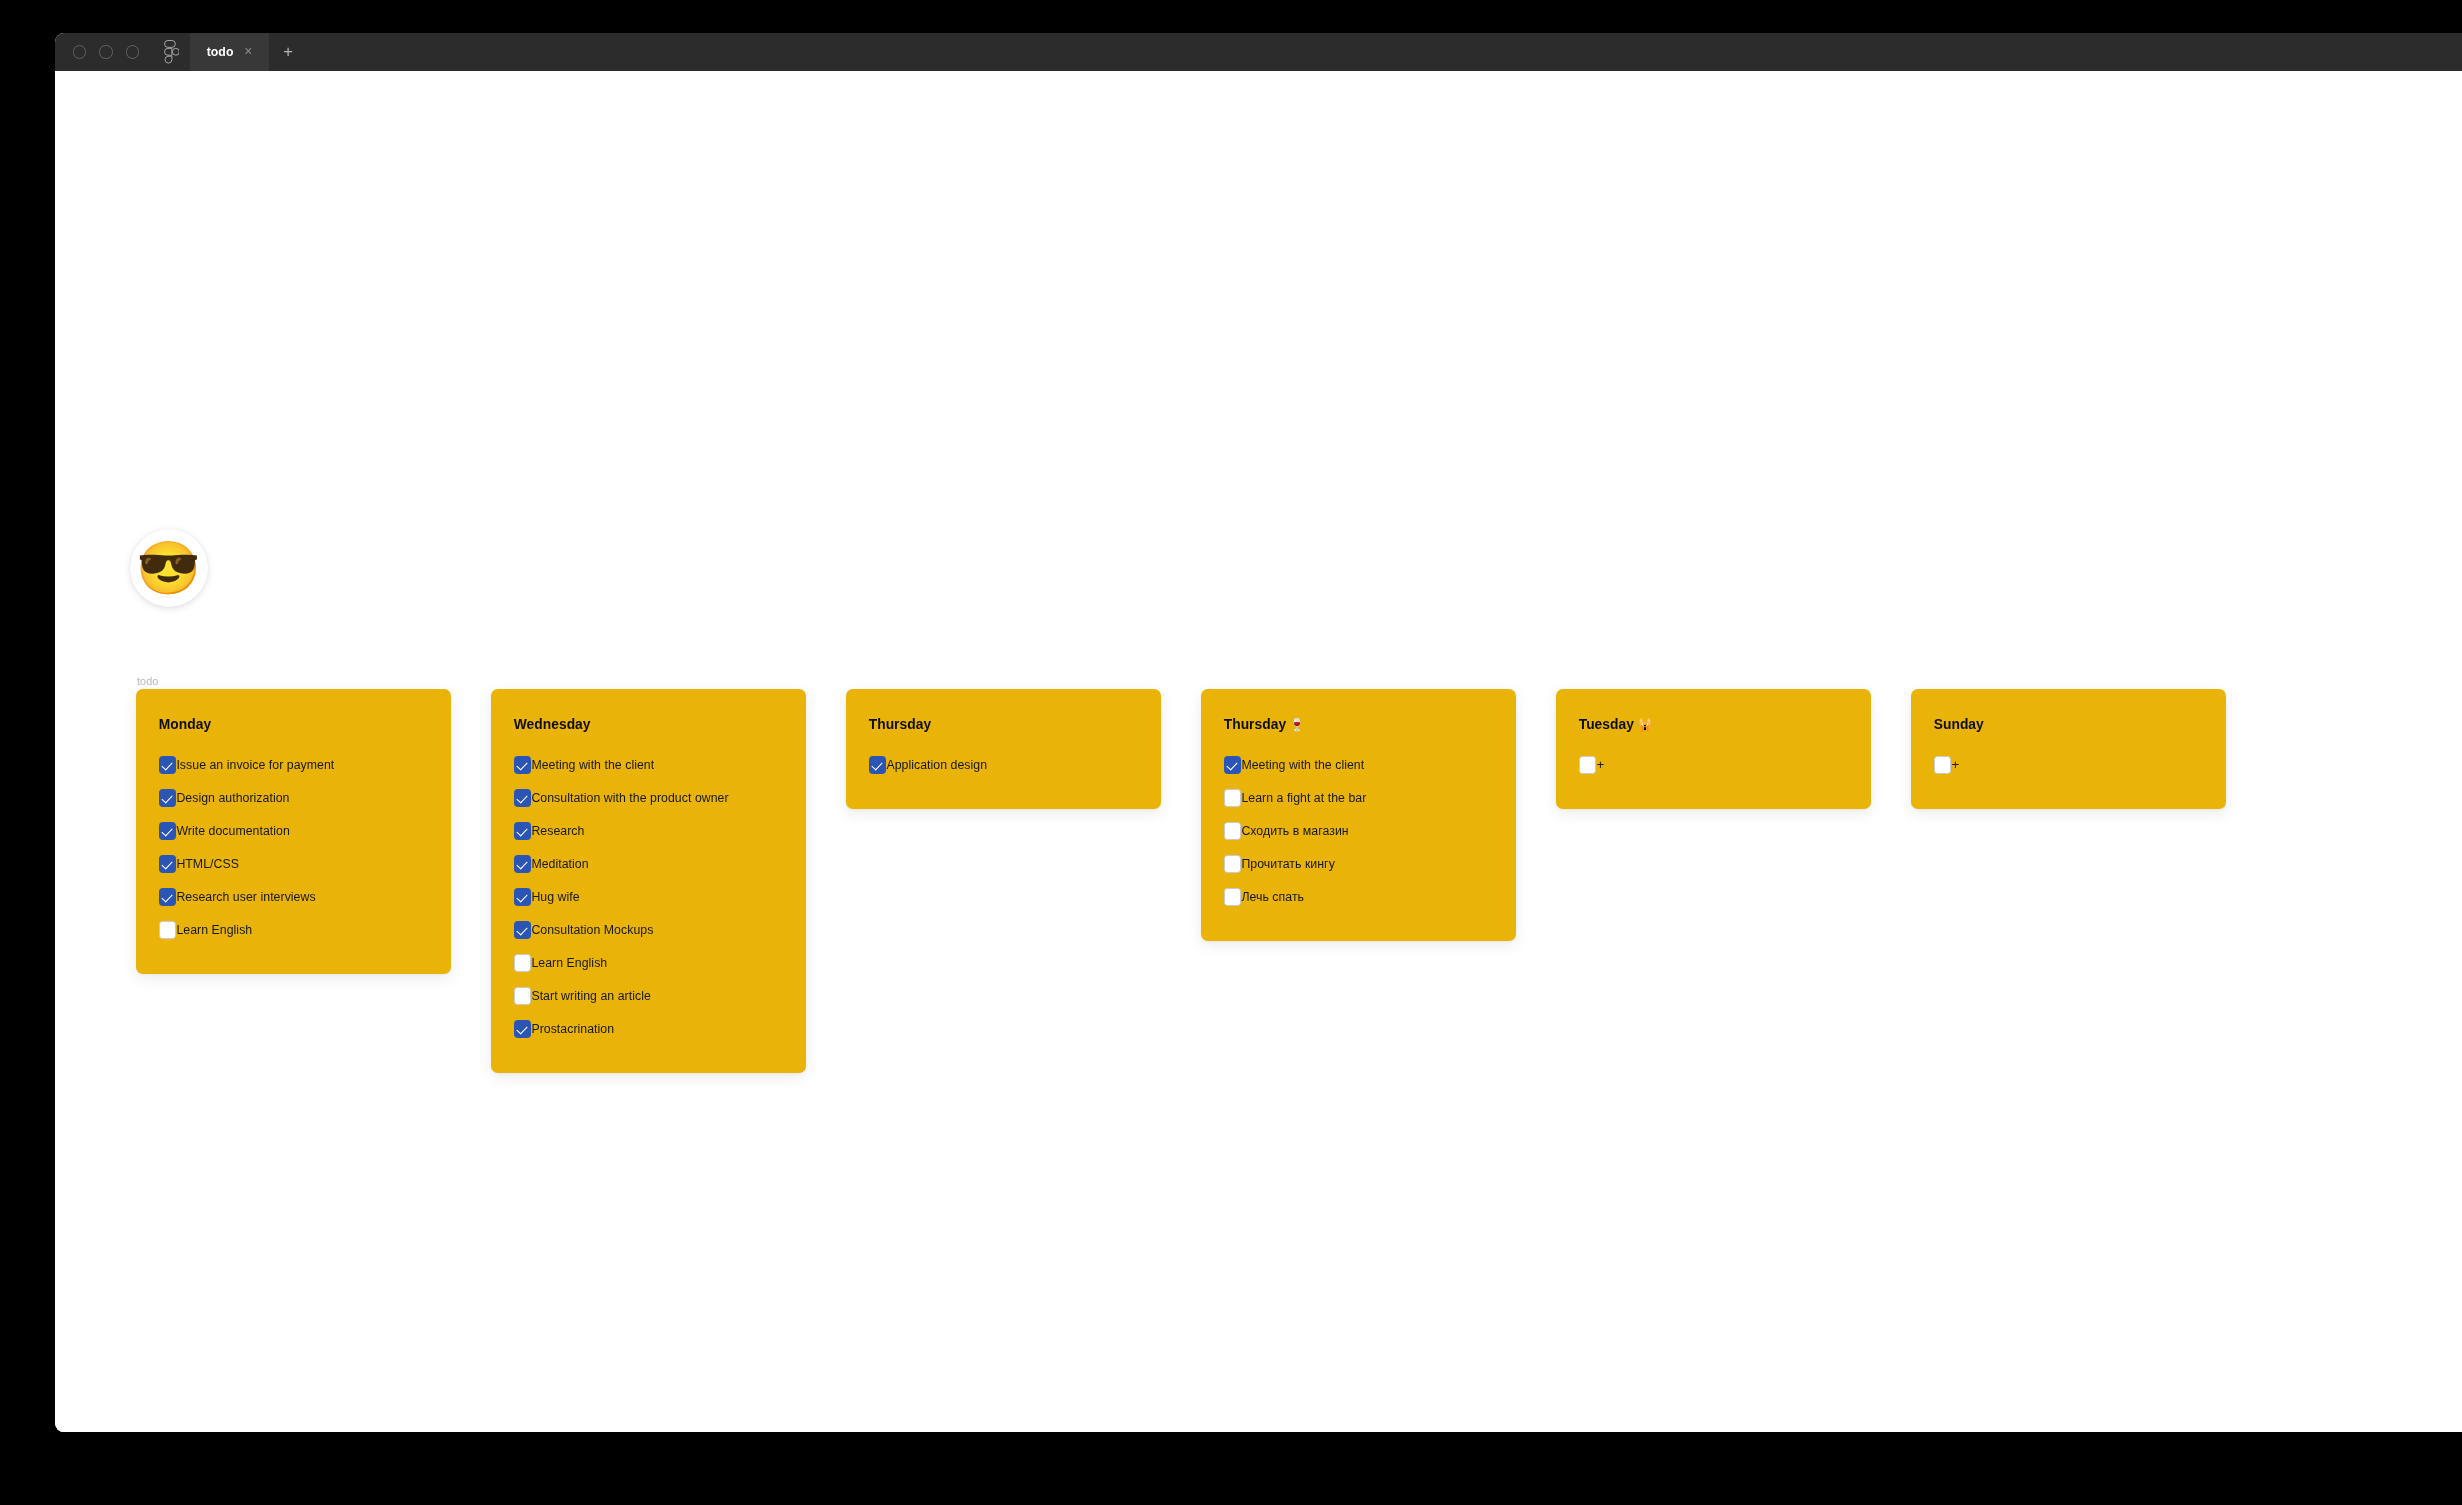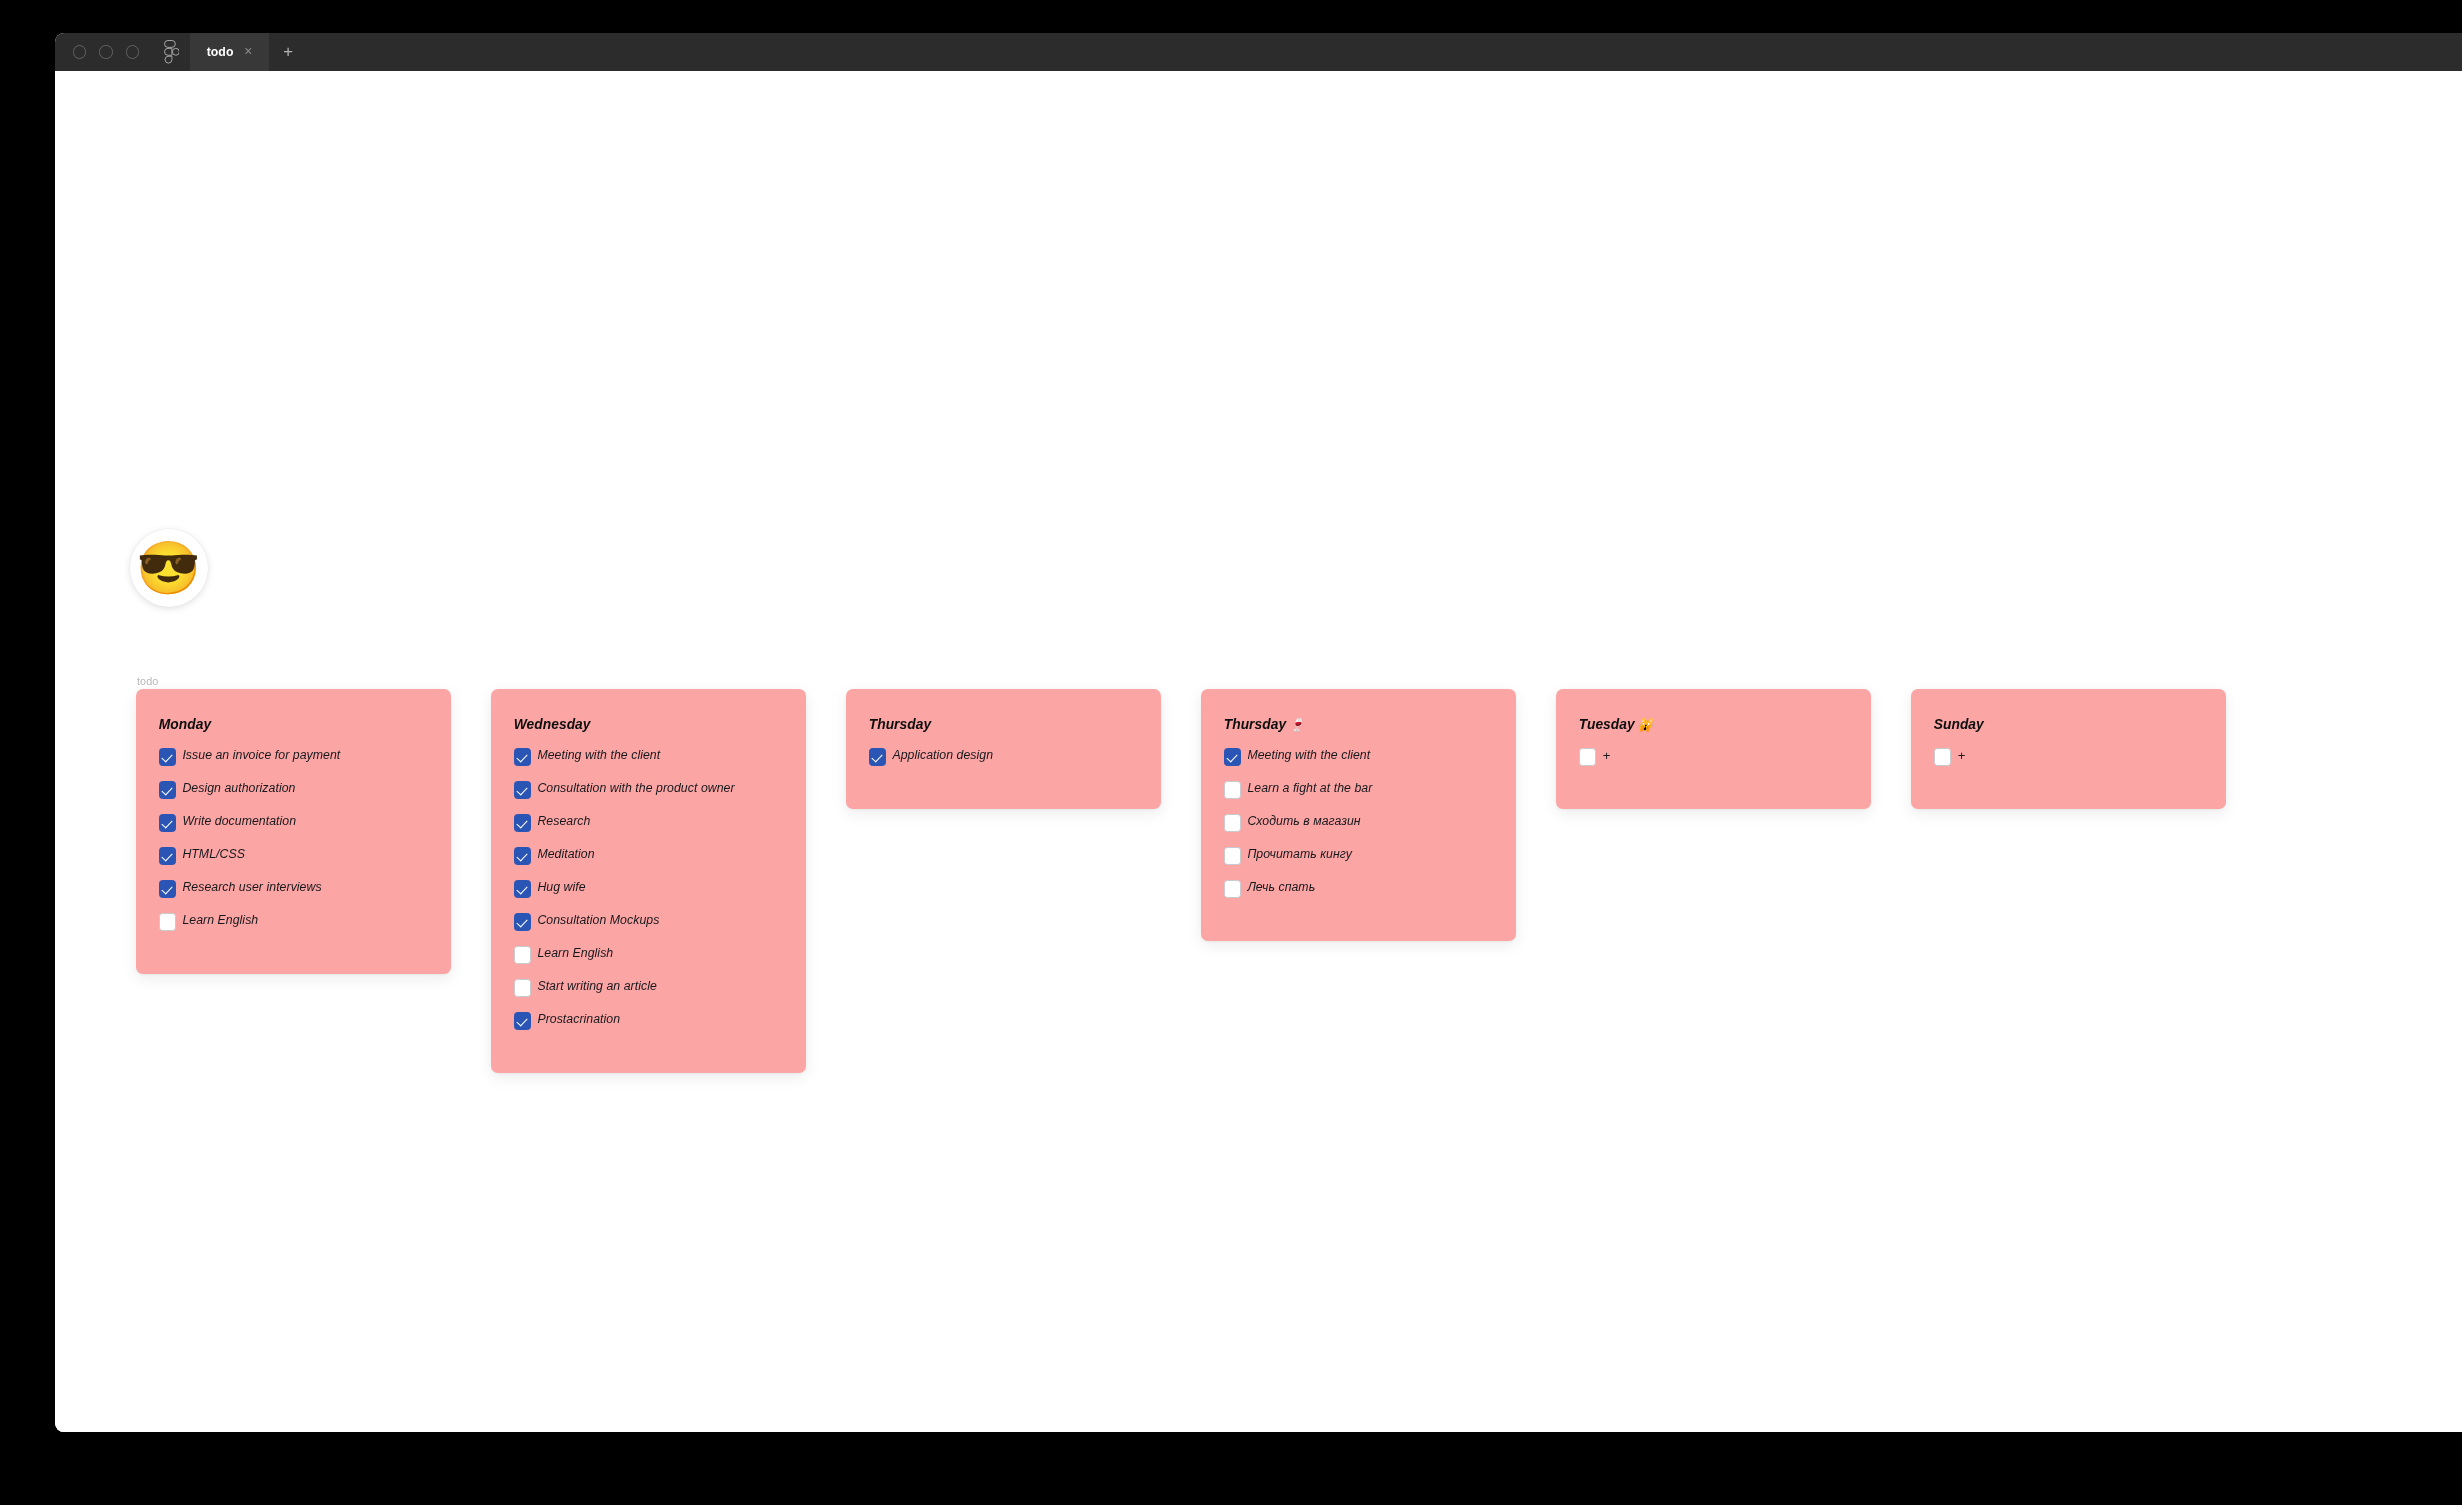--- a/index.html
+++ b/index.html
@@ -138,50 +138,49 @@
     position: absolute;
     left: 81px;
     top: 618px;
     display: flex;
     align-items: flex-start;
     gap: 40px;
   }
 
   .day-card {
     width: 315px;
-    background: #fca5a5;
+    background: #eab308;
     border-radius: 6.9px;
     box-shadow: 0 1px 2.5px rgba(0,0,0,0.045),
                 0 4.9px 14.8px rgba(0,0,0,0.075);
     padding: 27.6px 22.7px 27.6px 22.7px;
     box-sizing: border-box;
     flex: 0 0 auto;
-    font-style: italic;
   }
 
   .day-title {
     font-size: 13.8px;
     font-weight: 700;
     color: #0e0e0e;
     margin: 0 0 16.7px 0;
     letter-spacing: 0.05px;
     white-space: nowrap;
   }
   .day-title .emoji {
     font-weight: 400;
     font-size: 12.8px;
     margin-left: 3px;
   }
 
   .task-list { display: block; }
 
   .task-row {
     display: flex;
-    align-items: flex-start;
-    gap: 6px;
+    align-items: center;
+    gap: 0;
     height: 33px;
   }
 
   .cbx {
     width: 17.7px;
     height: 17.7px;
     border-radius: 3.4px;
     box-sizing: border-box;
     flex: 0 0 auto;
     position: relative;

